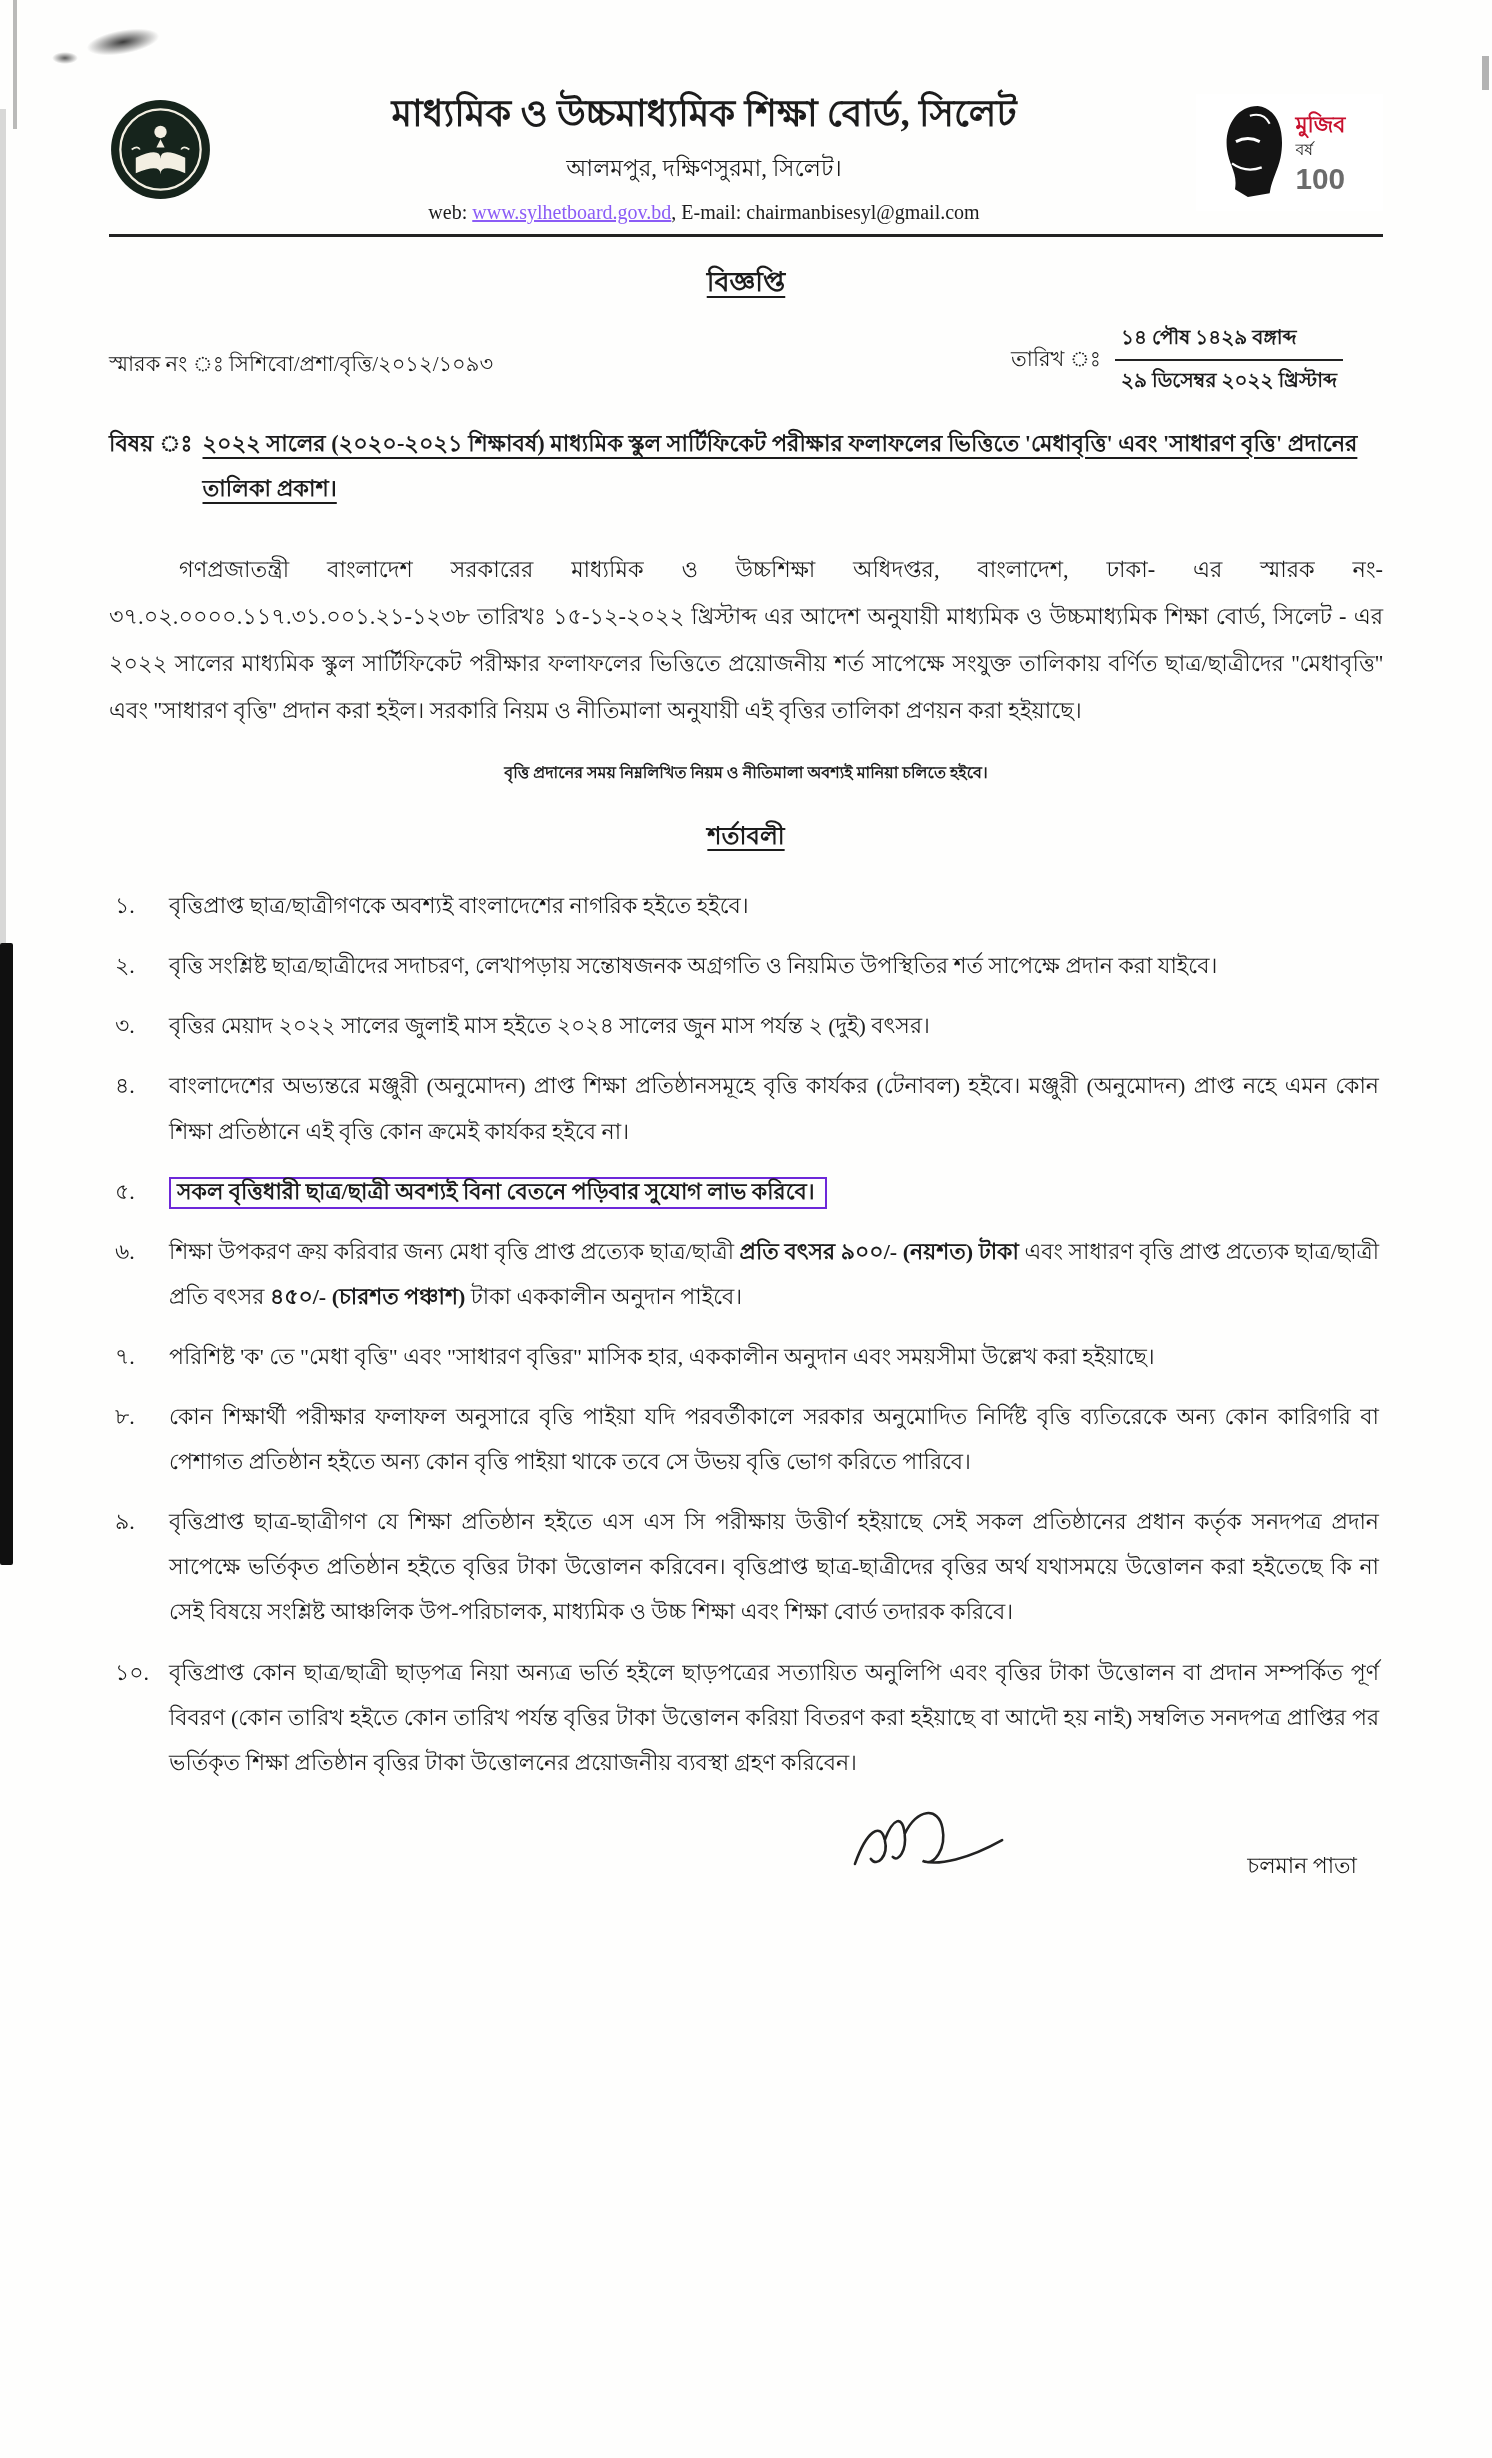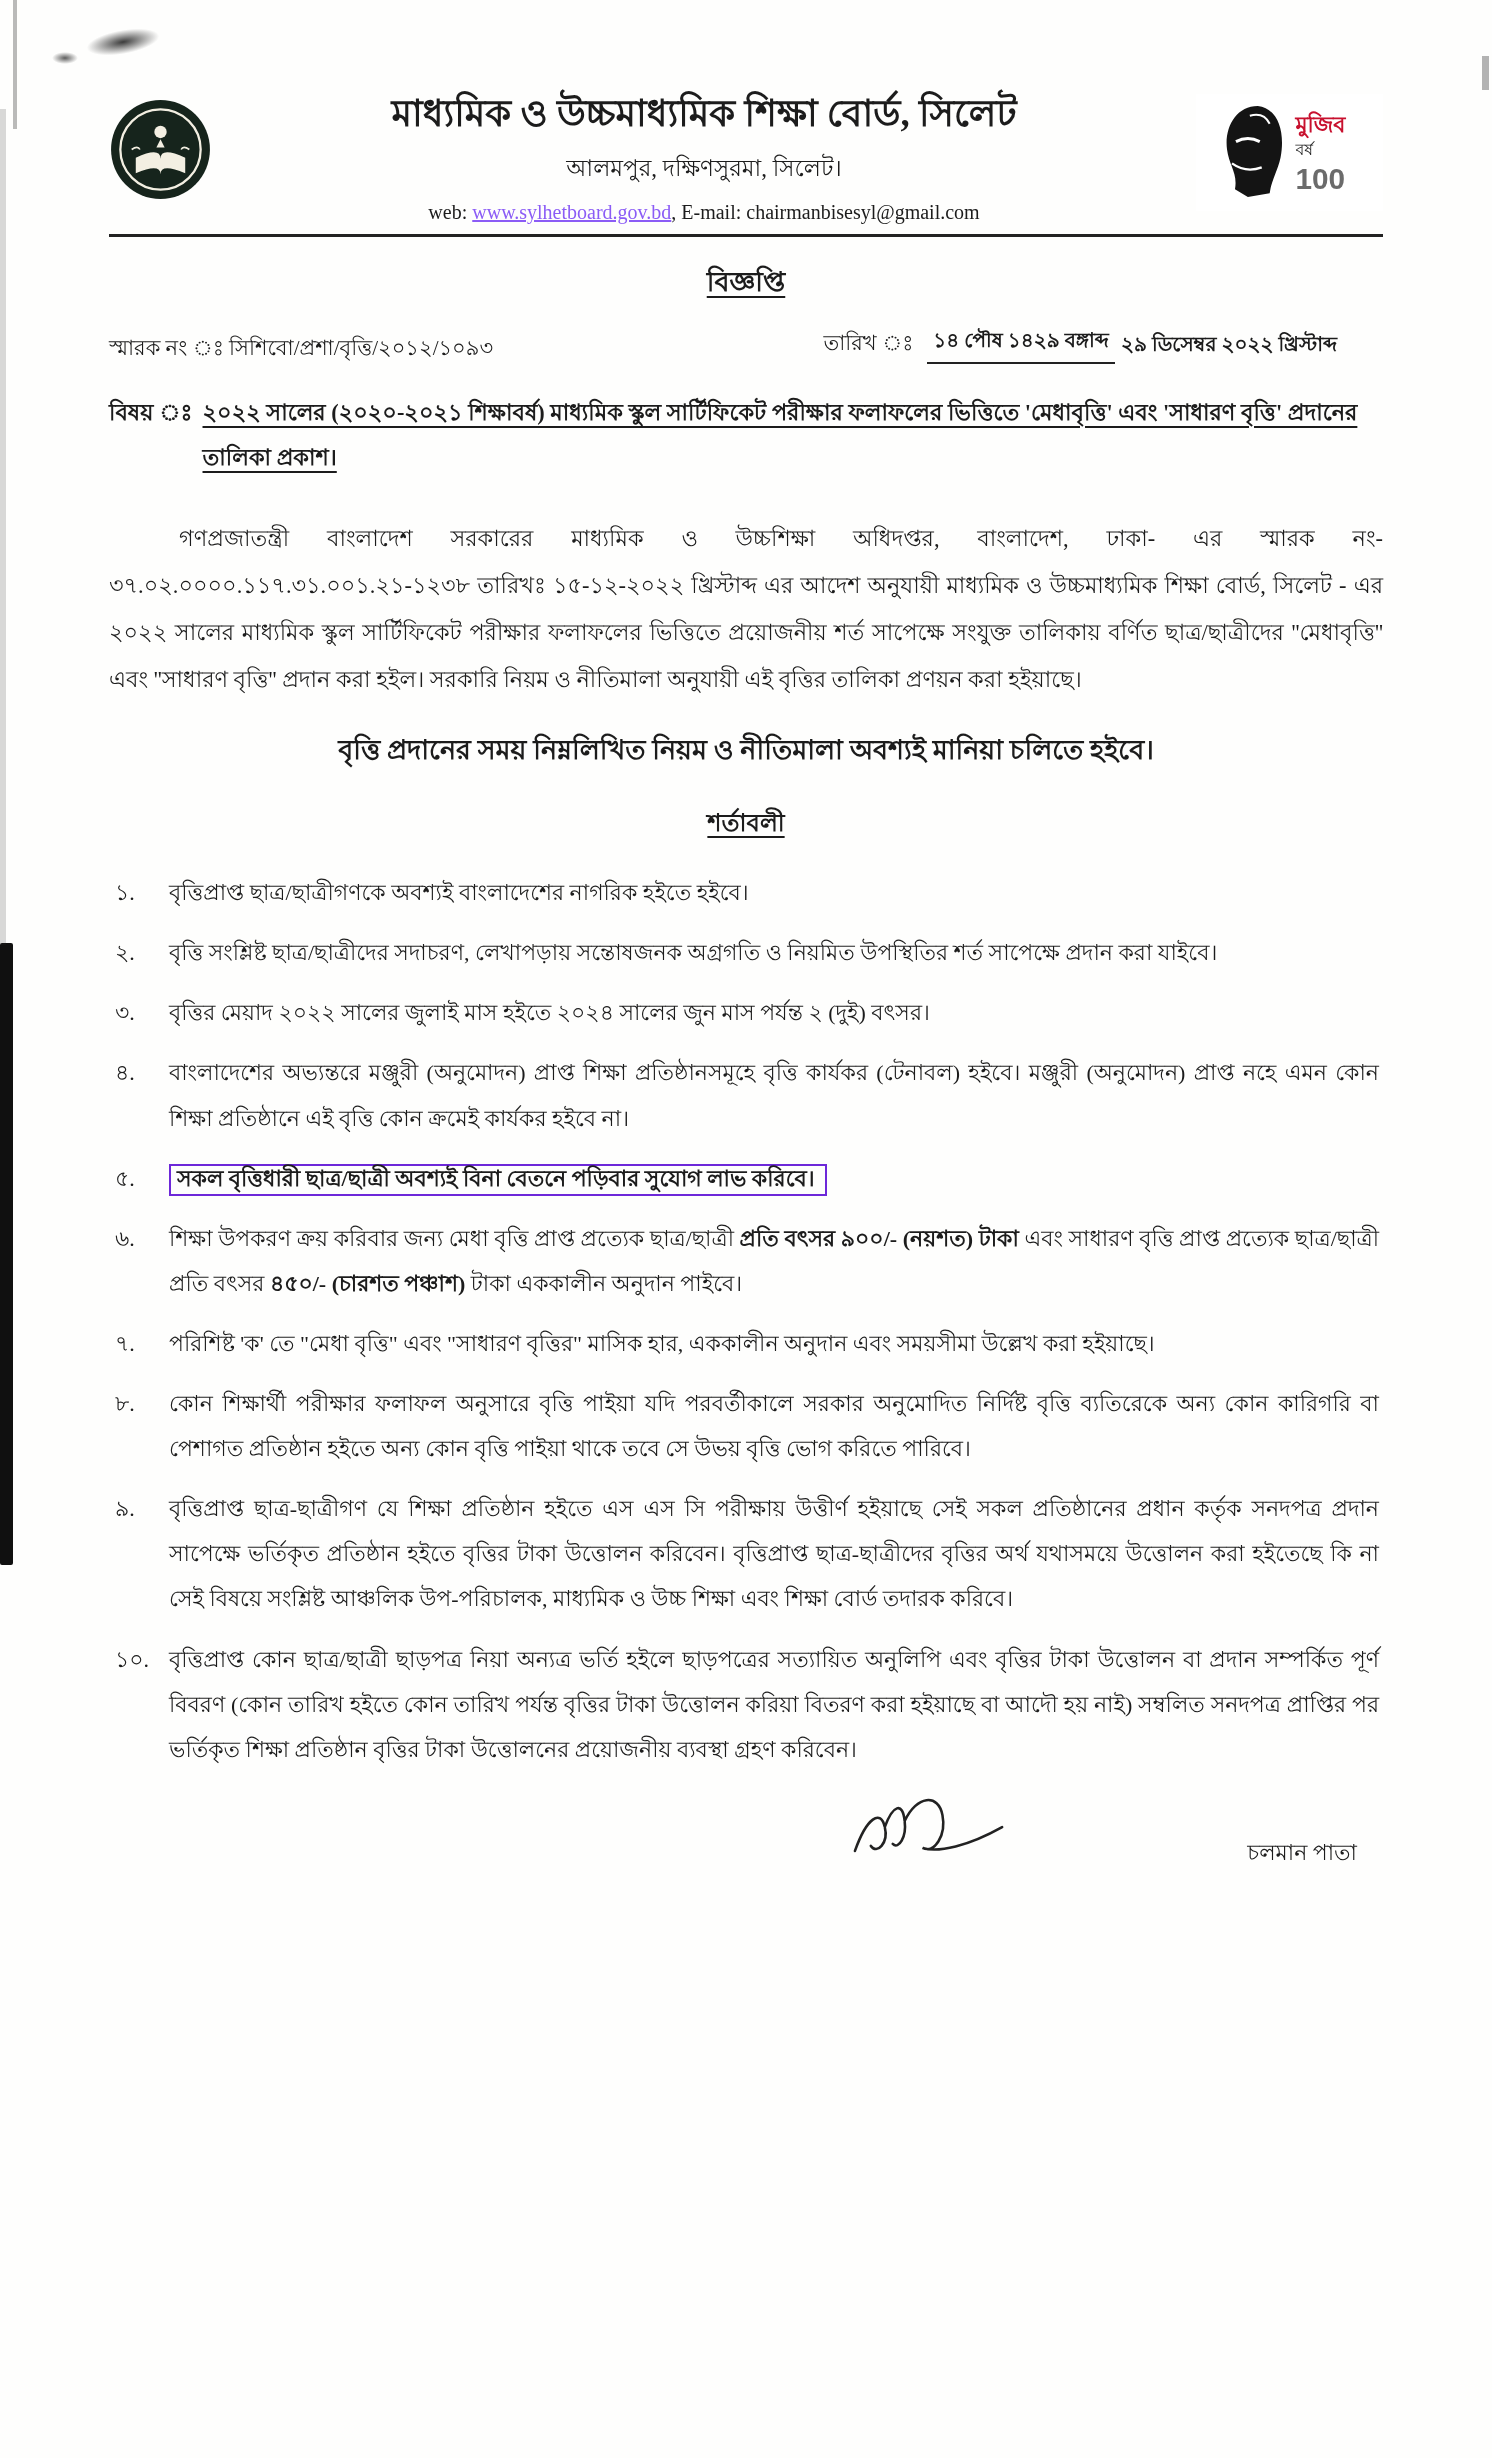--- a/index.html
+++ b/index.html
@@ -44,31 +44,31 @@
   .webline .url { text-decoration: underline; color: #8b5cf6; }
   .logo-right { width: 187px; height: 117px; flex: none; margin-top: 2px; }
   .rule { border: none; border-top: 3px solid #222; margin: 10px 0 0 0; }
   
   .title { text-align: center; font-size: 27px; font-weight: bold;
            text-decoration: underline; text-underline-offset: 5px; margin-top: 24px; }
   .memo-row { display: flex; justify-content: space-between; align-items: center;
               margin-top: 16px; font-size: 21px; }
   .memo-number { padding-top: 10px; }
   .date-block { display: flex; align-items: center; gap: 14px; margin-right: 40px; }
-  .dates { display: inline-flex; flex-direction: row; font-weight: bold; font-size: 20px; }
+  .dates { display: inline-flex; flex-direction: column; font-weight: bold; font-size: 20px; }
   .dates .d1 { border-bottom: 2px solid #222; padding: 0 6px 4px 6px; }
   .dates .d2 { padding: 4px 6px 0 6px; }
   
   .subject { display: flex; margin-top: 24px; font-size: 22.4px; font-weight: bold; line-height: 2; }
   .subj-label { white-space: nowrap; margin-right: 10px; }
   .subj-text  { text-decoration: underline; text-underline-offset: 6px; }
   
   .body-par { margin: 34px 0 0 0; font-size: 22.4px; line-height: 2.1;
               text-align: justify; text-indent: 70px; }
-  .compliance { text-align: center; font-weight: bold; font-size: 27px; margin-top: 26px; }
+  .compliance { text-align: center; font-weight: bold; font-size: 16px; margin-top: 26px; }
   .terms-head { text-align: center; font-size: 24px; font-weight: bold;
                 text-decoration: underline; text-underline-offset: 5px;
                 margin: 30px 0 26px 0; }
   
   .terms { list-style: none; margin: 0 0 0 6px; padding: 0; }
   .terms li { display: flex; font-size: 22px; line-height: 2.05; margin-bottom: 15px; }
   .terms .num { width: 54px; flex: none; }
   .terms .txt { flex: 1; text-align: justify; padding-right: 4px; }
   .terms .boxed { font-weight: bold; border: 2px solid #6d28d9; padding: 0 10px 3px 6px; }
   .terms b { font-weight: bold; }

